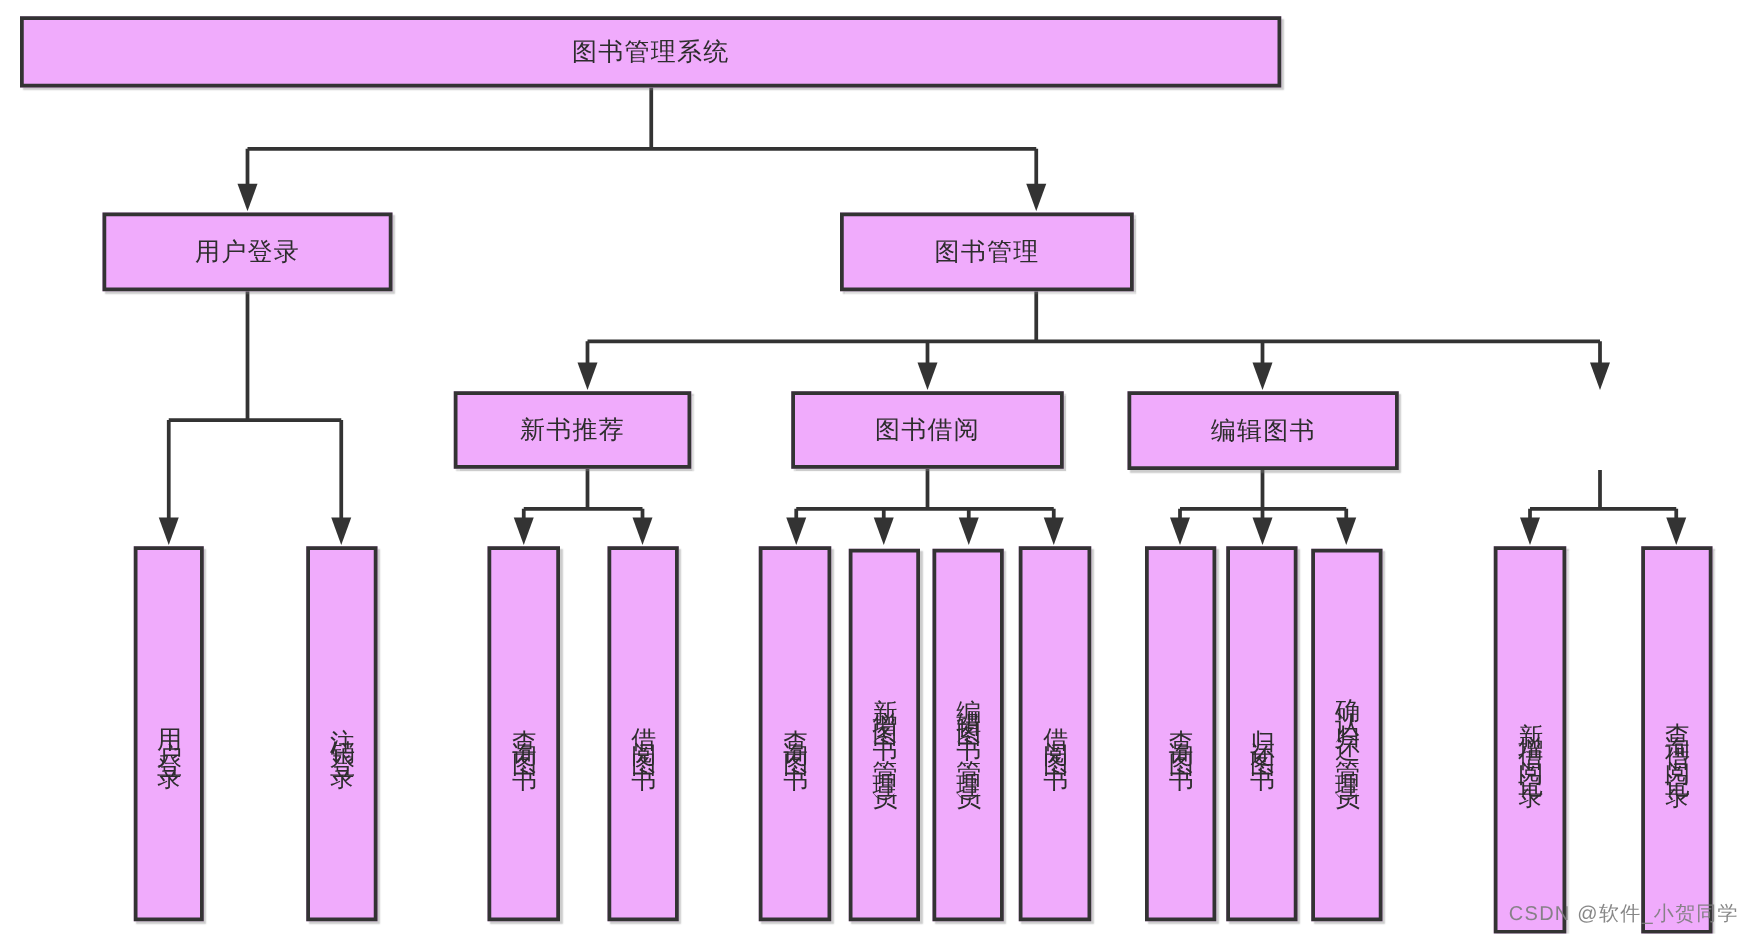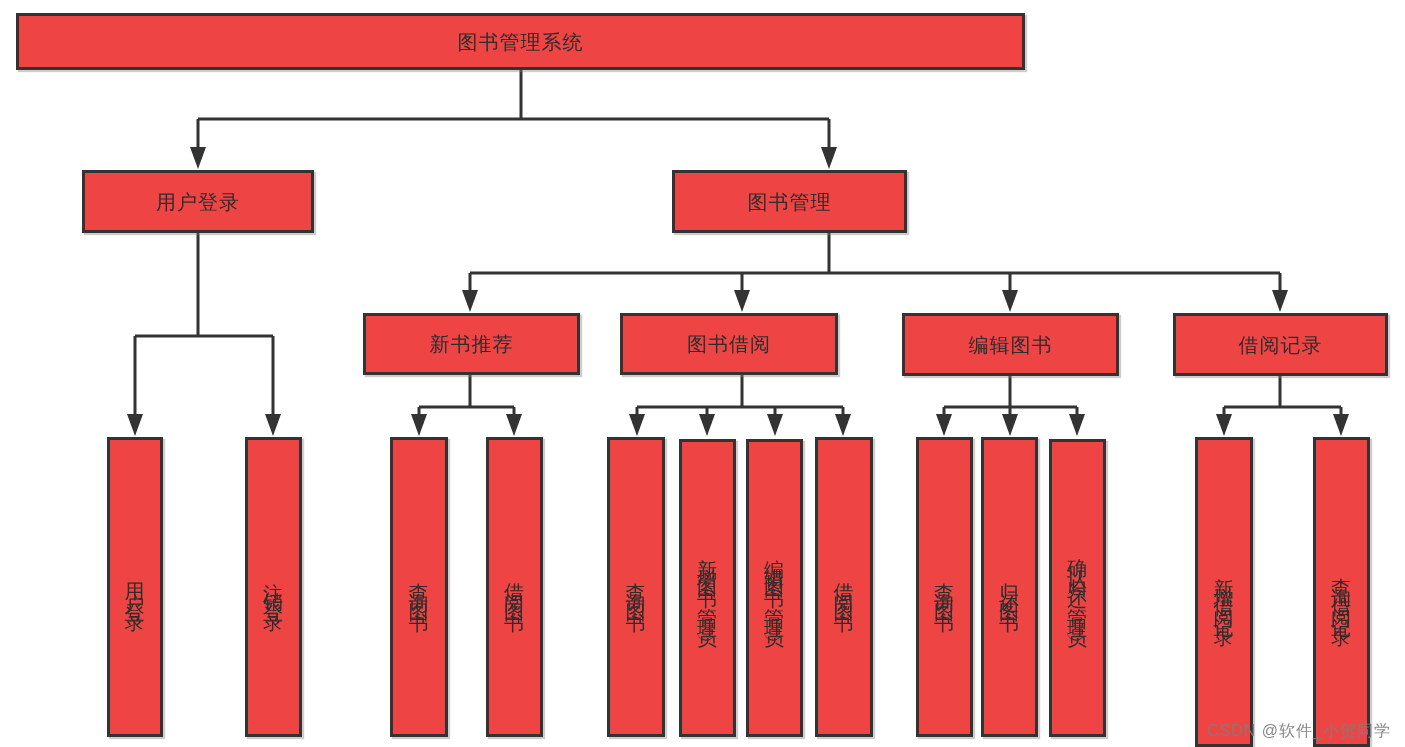--- a/index.html
+++ b/index.html
@@ -4,21 +4,21 @@
 <style>
   * { margin:0; padding:0; box-sizing:border-box; }
   html,body { background:#ffffff; }
   body { font-family:"Liberation Sans","DejaVu Sans",sans-serif; color:#2d2d2d; }
   .canvas {
     position:relative; width:1405px; height:747px;
     background:#ffffff; overflow:hidden;
   }
   .wires { position:absolute; left:0; top:0; width:1405px; height:747px; }
   .node {
-    position:absolute; background:#ef4444; border:3px solid #333333;
+    position:absolute; background:#f0abfc; border:3px solid #333333;
     display:flex; align-items:center; justify-content:center;
     box-shadow:2px 2px 1px rgba(130,130,130,0.40);
   }
   .node.h span {
     font-size:20px; letter-spacing:1px; white-space:nowrap; line-height:1.2;
   }
   .node.v span {
     writing-mode:vertical-rl; text-orientation:mixed;
     font-size:20px; letter-spacing:10px; line-height:1;
   }
@@ -69,31 +69,28 @@
     <span>图书管理系统</span>
   </div>
 
   <div class="node h" style="left:82px;top:170px;width:232px;height:63px">
     <span>用户登录</span>
   </div>
   <div class="node h" style="left:672px;top:170px;width:235px;height:63px">
     <span>图书管理</span>
   </div>
 
-  <div class="node h" style="left:363px;top:313px;width:217px;height:62px">
+  <div class="node h" style="left:363px;top:313px;width:190px;height:62px">
     <span>新书推荐</span>
   </div>
-  <div class="node h" style="left:620px;top:313px;width:218px;height:62px">
+  <div class="node h" style="left:633px;top:313px;width:218px;height:62px">
     <span>图书借阅</span>
   </div>
   <div class="node h" style="left:902px;top:313px;width:217px;height:63px">
     <span>编辑图书</span>
-  </div>
-  <div class="node h" style="left:1173px;top:313px;width:215px;height:63px">
-    <span>借阅记录</span>
   </div>
 
   <div class="node v" style="left:107px;top:437px;width:56px;height:300px">
     <span>用户登录</span>
   </div>
   <div class="node v" style="left:245px;top:437px;width:57px;height:300px">
     <span>注销登录</span>
   </div>
 
   <div class="node v" style="left:390px;top:437px;width:58px;height:300px">

